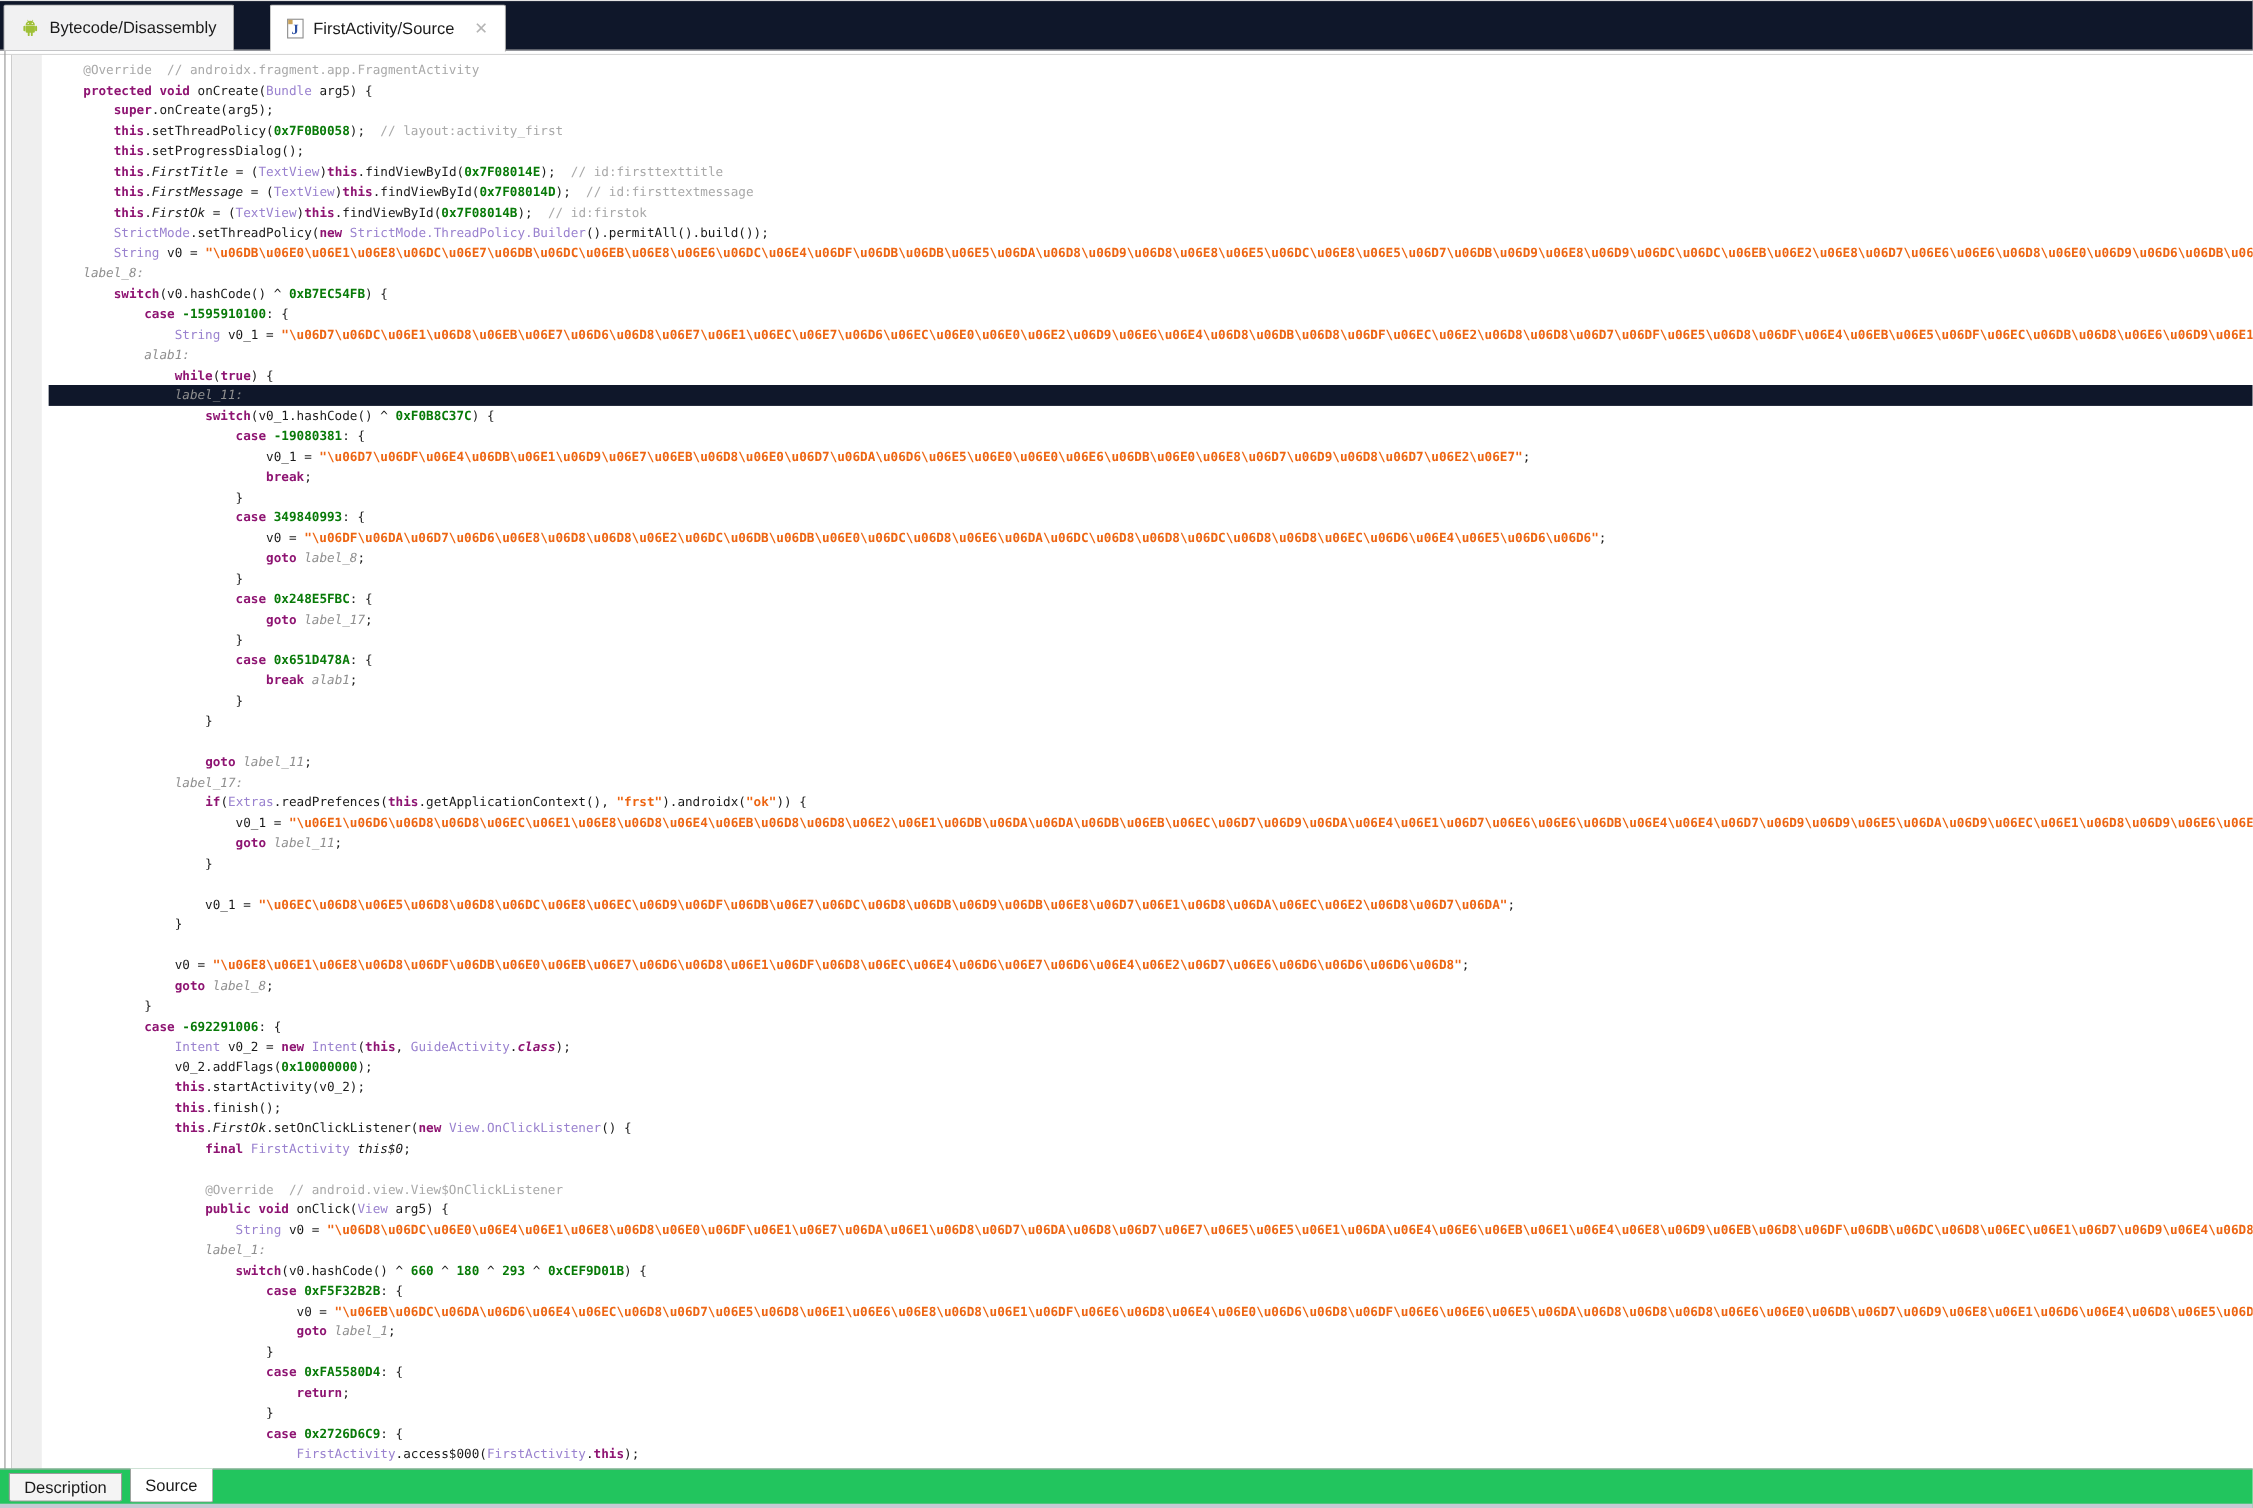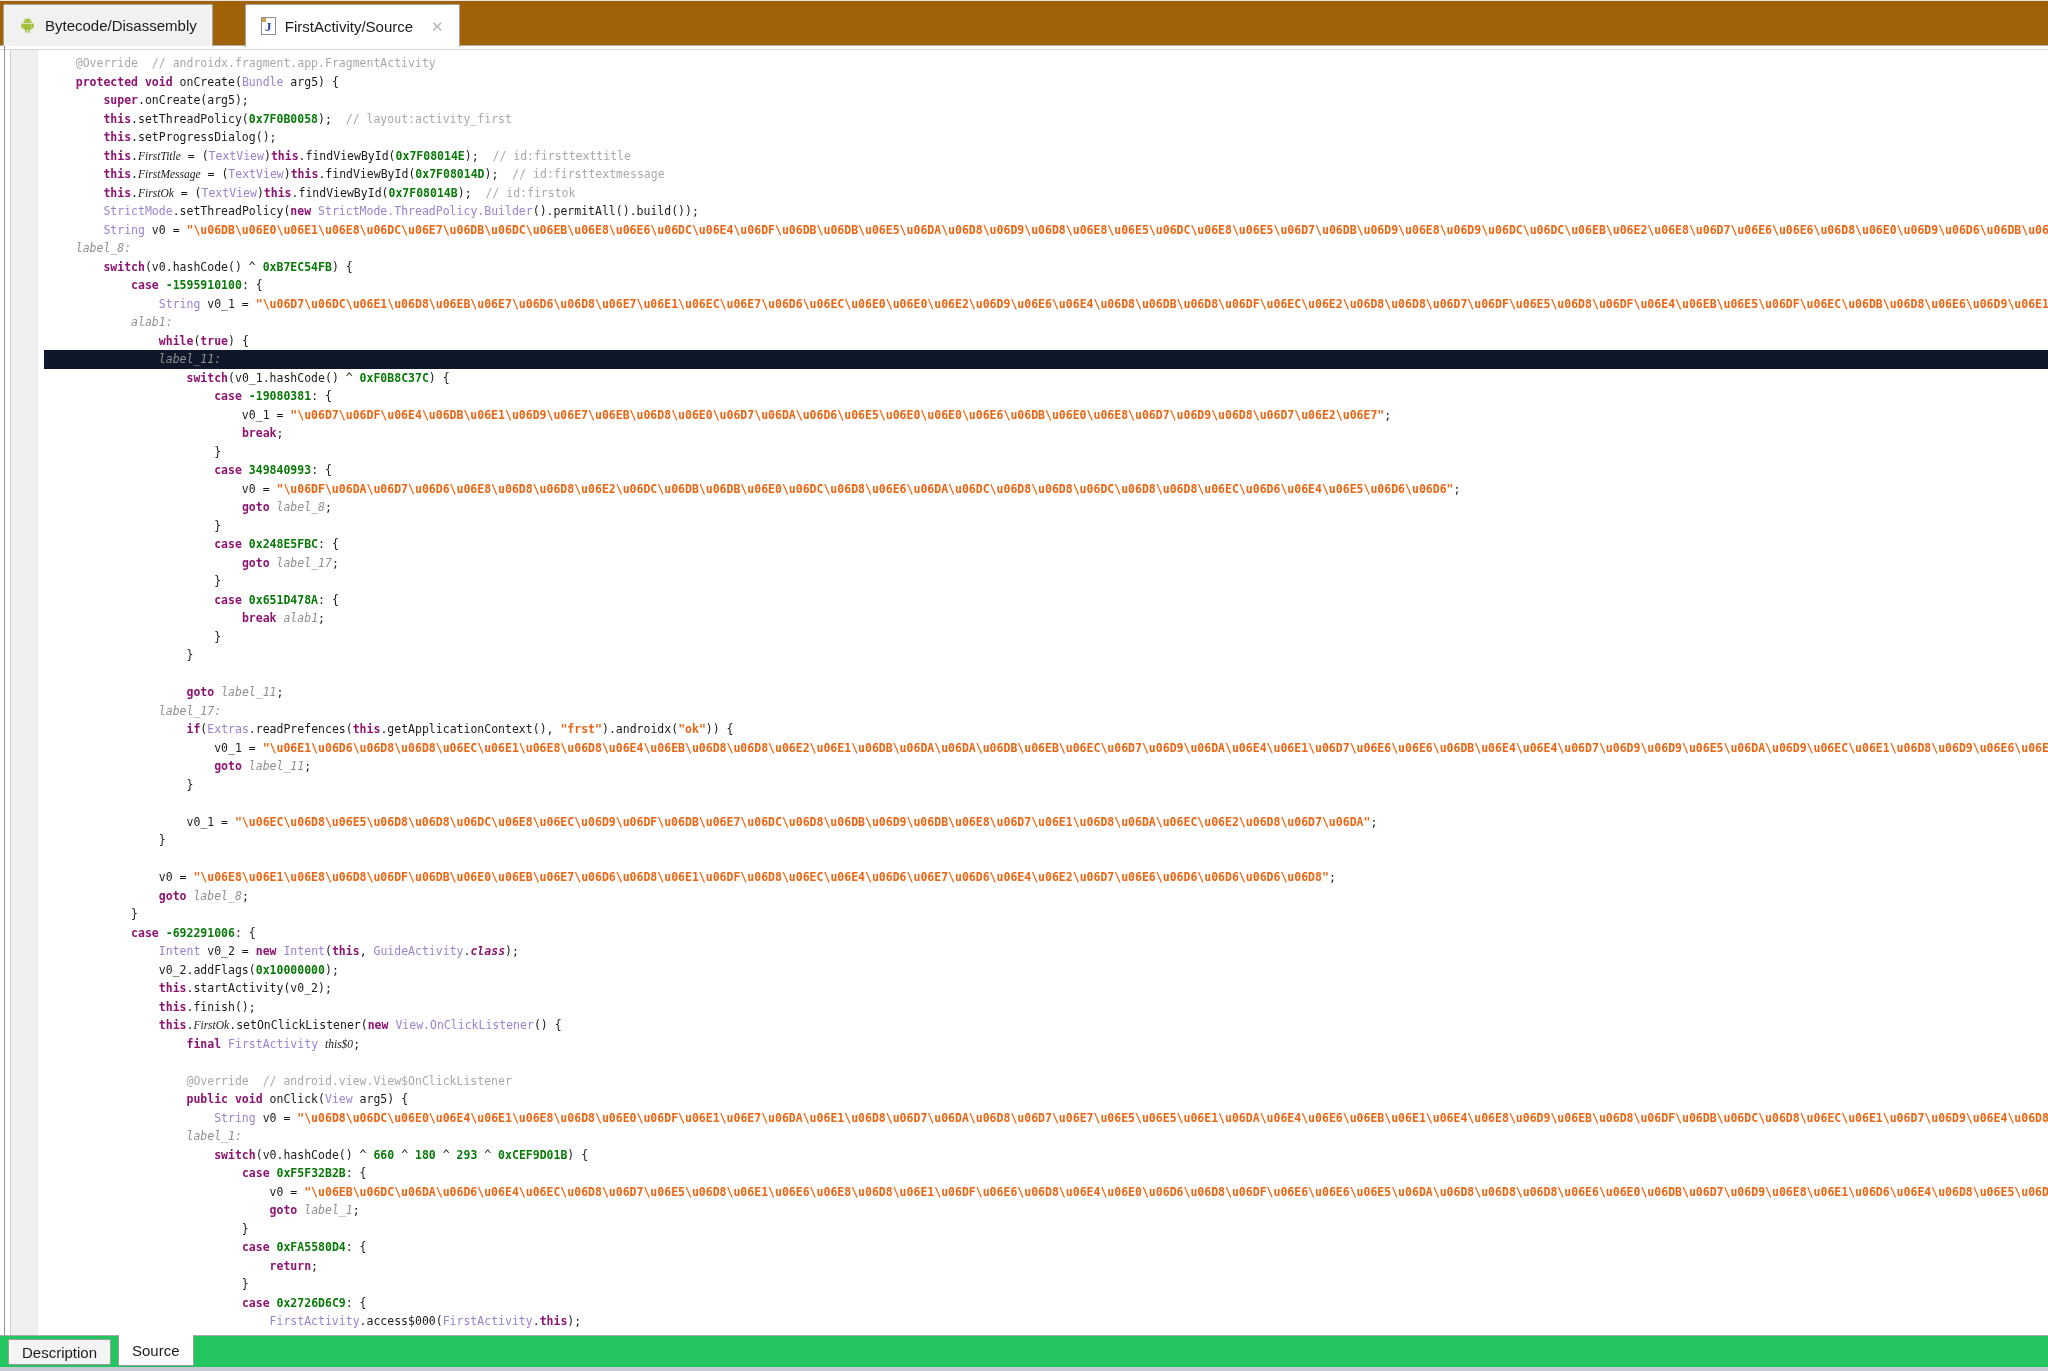--- a/index.html
+++ b/index.html
@@ -1,21 +1,21 @@
 <!DOCTYPE html>
 <html><head>
 <meta charset="utf-8">
 <style>
   * { margin:0; padding:0; box-sizing:border-box; }
   html,body { width:2048px; height:1371px; background:#fff; overflow:hidden;
     font-family:"Liberation Sans", sans-serif; position:relative; }
 
   
   .tabbar-top { position:absolute; top:0; left:0; right:0; height:46px;
-    background:#a16207; border-top:1px solid #e4e4e4; border-bottom:1px solid #aeaeae;
+    background:#0f172a; border-top:1px solid #e4e4e4; border-bottom:1px solid #aeaeae;
     display:flex; align-items:flex-start; padding-top:3px; z-index:5; }
   .tab { display:flex; align-items:center; gap:9px; padding:0 15px; height:42px;
     border:1px solid #a6a6a6; border-bottom:none; border-radius:2px 2px 0 0;
     font-size:15px; color:#1b1b1b; cursor:default; }
   .tab.inactive { background:#f1f1f2; margin-left:3px; }
   .tab.active { background:#ffffff; margin-left:32px; height:43px; z-index:6; }
   .close-x { color:#b5b5b5; font-size:15px; margin-left:9px; line-height:1; }
 
   .java-icon { width:15px; height:18px; background:#fff; border:1px solid #8c8c8c;
     position:relative; display:inline-block; }
@@ -34,21 +34,21 @@
     font-family:"DejaVu Sans Mono", monospace; font-size:11.5px; }
   .line.hl { background:#0f172a; }
 
   .k  { color:#8e1472; font-weight:bold; }
   .t  { color:#9a82cf; }
   .n  { color:#087a08; font-weight:bold; }
   .s  { color:#ed6512; font-weight:bold; }
   .c  { color:#a9a9a9; }
   .l  { color:#8f8f8f;font-style:italic; }
   .p  { color:#1a1a1a; }
-  .f  { color:#1a1a1a; font-style:italic;font-family:Liberation Serif, serif; }
+  .f  { color:#1a1a1a; font-style:italic; }
   .kc { color:#8e1472; font-weight:bold; font-style:italic; }
 
   
   .tabbar-bottom { position:absolute; left:0; right:0; bottom:0; height:36px;
     background:#22c55e; border-top:1px solid #a8a8a8; z-index:5; }
   .btab { position:absolute; display:flex; align-items:center; padding:0 13px;
     font-size:15px; color:#1b1b1b; border:1px solid #9b9b9b; border-radius:0 0 2px 2px; }
   .btab.inactive { left:8px; top:3px; height:26px; background:#f4f4f4; }
   .btab.active { left:118px; top:-1px; height:31px; background:#ffffff; border-top:none; z-index:6; }
   .bottom-strip { position:absolute; left:0; right:0; bottom:0; height:4px; background:#c6cad4; }

